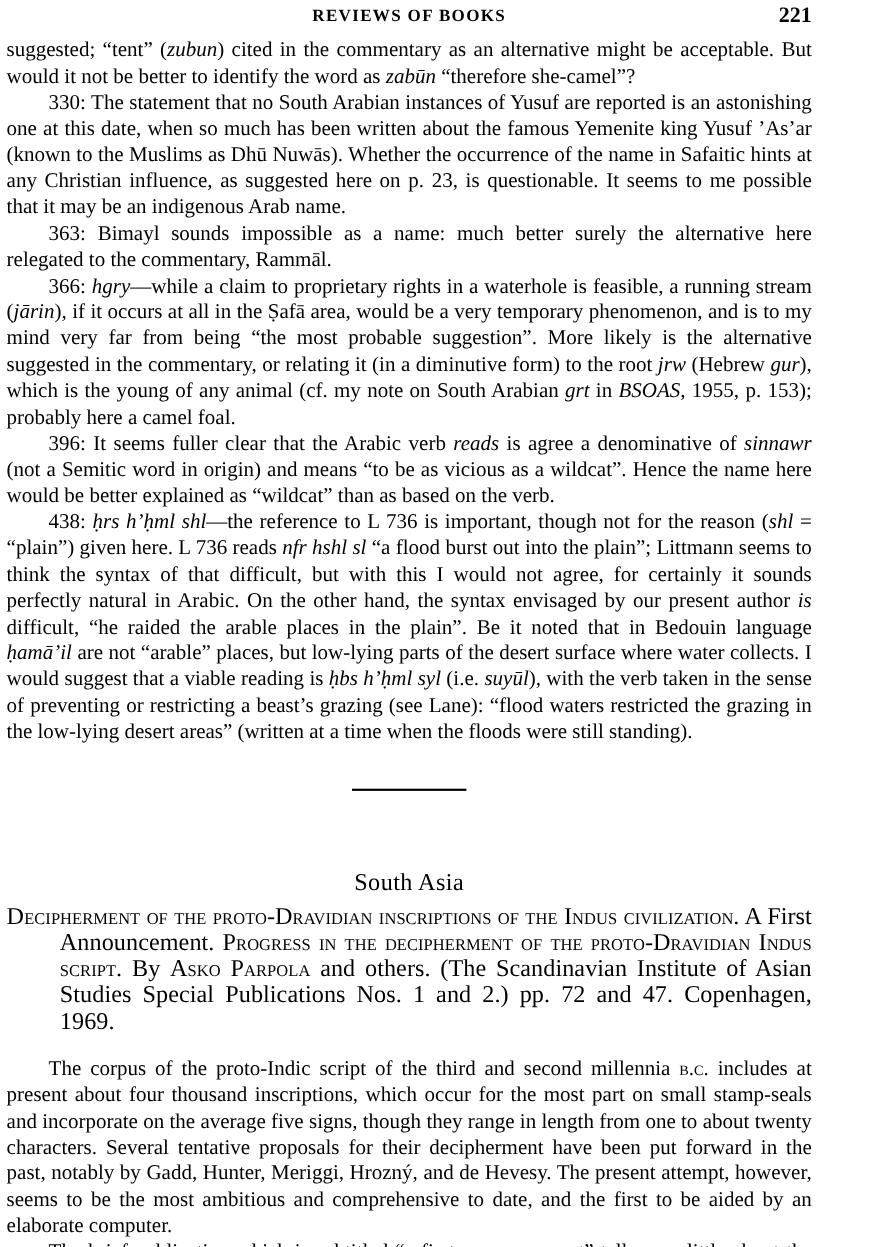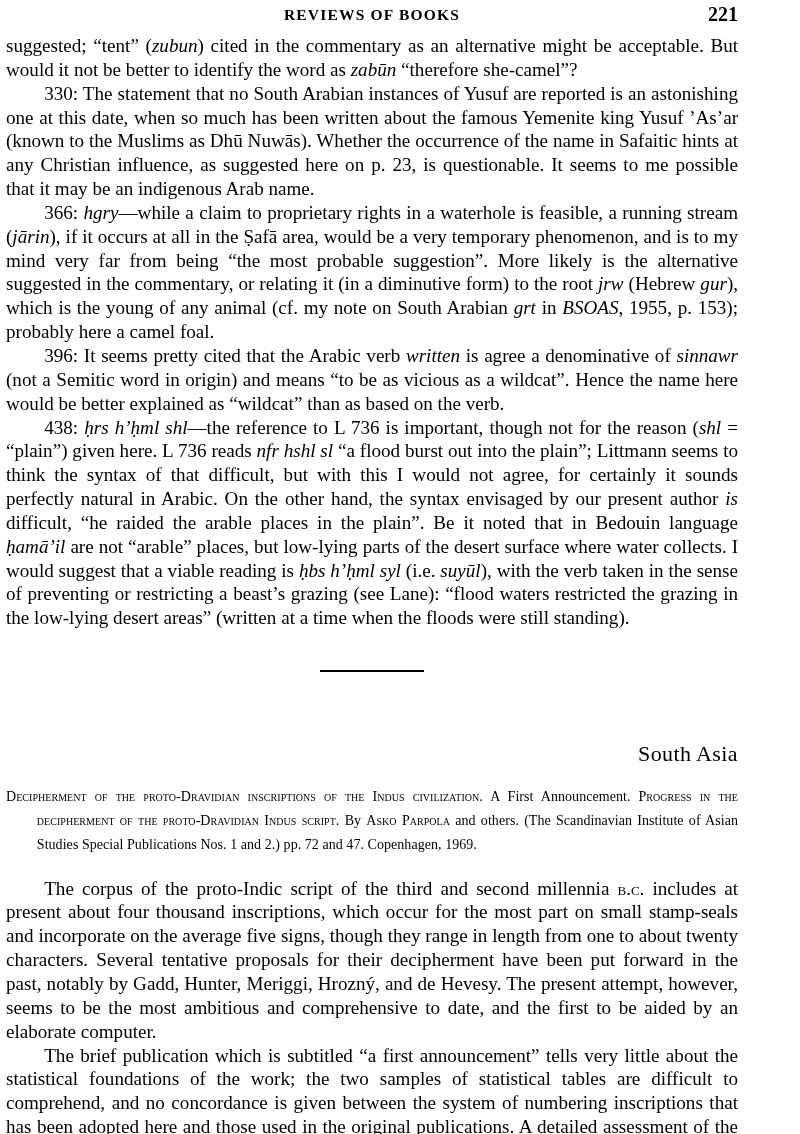--- a/index.html
+++ b/index.html
@@ -89,30 +89,30 @@
     display: inline-block;
     width: 104px;
     height: 2px;
     background: #000000;
     vertical-align: middle;
   }
 
   
   .section-title {
     margin-top: 62px;
-    text-align: right;
+    text-align: center;
     font-size: 22px;
     font-weight: normal;
     letter-spacing: 0.4px;
   }
 
   
   .citation {
-    margin-top: 18px;
-    font-size: 14px;
+    margin-top: 6px;
+    font-size: 22px;
     line-height: 23.85px;
     text-align: justify;
     padding-left: 2.2em;
     text-indent: -2.2em;
     letter-spacing: 0.05px;
   }
 
   .body-block {
     margin-top: 20px;
   }
@@ -124,22 +124,23 @@
 
   <div class="runhead">
     <div class="runhead-title">REVIEWS OF BOOKS</div>
     <div class="runhead-folio">221</div>
   </div>
 
   <div class="col">
     <div id="beeston-paragraphs">
         <p class="noindent"><span>suggested; “tent” (</span><i>zubun</i><span>) cited in the commentary as an alternative might be acceptable. But would it not be better to identify the word as </span><i>zabūn</i><span> “therefore she-camel”?</span></p>
         <p class="indent"><span>330: The statement that no South Arabian instances of Yusuf are reported is an astonishing one at this date, when so much has been written about the famous Yemenite king Yusuf ’As’ar (known to the Muslims as Dhū Nuwās). Whether the occurrence of the name in Safaitic hints at any Christian influence, as suggested here on p. 23, is questionable. It seems to me possible that it may be an indigenous Arab name.</span></p>
+        <p class="indent"><span>363: Bimayl sounds impossible as a name: much better surely the alternative here relegated to the commentary, Rammāl.</span></p>
         <p class="indent"><span>366: </span><i>hgry</i><span>—while a claim to proprietary rights in a waterhole is feasible, a running stream (</span><i>jārin</i><span>), if it occurs at all in the Ṣafā area, would be a very temporary phenomenon, and is to my mind very far from being “the most probable suggestion”. More likely is the alternative suggested in the commentary, or relating it (in a diminutive form) to the root </span><i>jrw</i><span> (Hebrew </span><i>gur</i><span>), which is the young of any animal (cf. my note on South Arabian </span><i>grt</i><span> in </span><i>BSOAS</i><span>, 1955, p. 153); probably here a camel foal.</span></p>
-        <p class="indent"><span>396: It seems pretty cited that the Arabic verb </span><i>written</i><span> is agree a denominative of </span><i>sinnawr</i><span> (not a Semitic word in origin) and means “to be as vicious as a wildcat”. Hence the name here would be better explained as “wildcat” than as based on the verb.</span></p>
+        <p class="indent"><span>396: It seems fuller clear that the Arabic verb </span><i>reads</i><span> is agree a denominative of </span><i>sinnawr</i><span> (not a Semitic word in origin) and means “to be as vicious as a wildcat”. Hence the name here would be better explained as “wildcat” than as based on the verb.</span></p>
         <p class="indent"><span>438: </span><i>ḥrs h’ḥml shl</i><span>—the reference to L 736 is important, though not for the reason (</span><i>shl</i><span> = “plain”) given here. L 736 reads </span><i>nfr hshl sl</i><span> “a flood burst out into the plain”; Littmann seems to think the syntax of that difficult, but with this I would not agree, for certainly it sounds perfectly natural in Arabic. On the other hand, the syntax envisaged by our present author </span><i>is</i><span> difficult, “he raided the arable places in the plain”. Be it noted that in Bedouin language </span><i>ḥamā’il</i><span> are not “arable” places, but low-lying parts of the desert surface where water collects. I would suggest that a viable reading is </span><i>ḥbs h’ḥml syl</i><span> (i.e. </span><i>suyūl</i><span>), with the verb taken in the sense of preventing or restricting a beast’s grazing (see Lane): “flood waters restricted the grazing in the low-lying desert areas” (written at a time when the floods were still standing).</span></p>
       </div>
   </div>
 
 
   <div class="rule-wrap">
     <span class="rule"></span>
   </div>
 
   <div class="section-title">South Asia</div>

